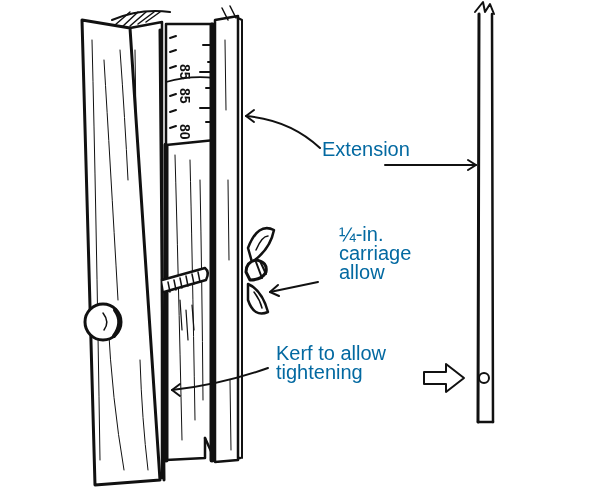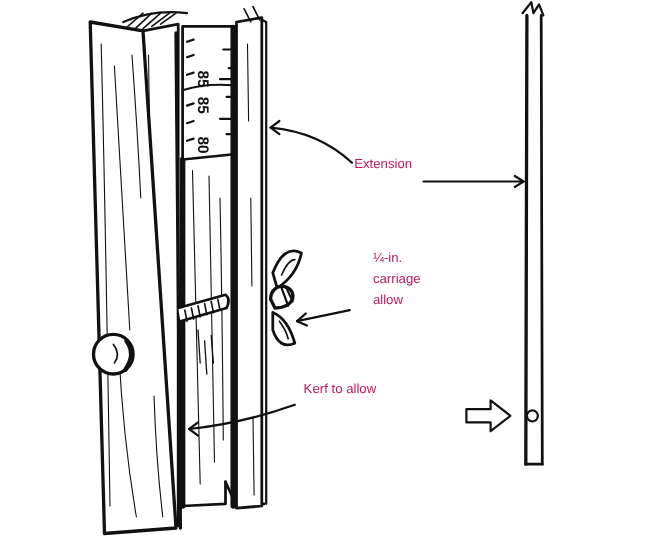--- a/index.html
+++ b/index.html
@@ -1,18 +1,18 @@
 <!DOCTYPE html>
 <html><head>
 <meta charset="utf-8">
 <style>
   html, body { margin: 0; padding: 0; background: #ffffff; }
   body { width: 600px; height: 488px; position: relative; overflow: hidden; font-family: "Liberation Sans", sans-serif; }
   svg.art { position: absolute; left: 0; top: 0; }
-  .label { position: absolute; color: #be185d; font-size: 12px; line-height: 19px; font-family: "Liberation Sans", sans-serif; }
+  .label { position: absolute; color: #0369a1; font-size: 20px; line-height: 19px; font-family: "Liberation Sans", sans-serif; }
   .scale-num { font-family: "Liberation Sans", sans-serif; font-size: 14px; font-weight: bold; fill: #111; }
 </style>
 </head>
 <body>
 
 <svg class="art" width="600" height="488" viewBox="0 0 600 488">
   <g stroke="#111" fill="none" stroke-linecap="round" stroke-linejoin="round">
 
     <g>
       <path d="M82 20 L130 28 L160 480 L95 485 Z" stroke-width="3" fill="#fff"></path>
@@ -127,13 +127,14 @@
 </div>
 
 <div class="label" style="left:339px; top:225px;">
   <div>¼-in.</div>
   <div>carriage</div>
   <div>allow</div>
 </div>
 
 <div class="label" style="left:276px; top:344px;">
   <div>Kerf to allow</div>
+  <div>tightening</div>
 </div>
 
 </body></html>

